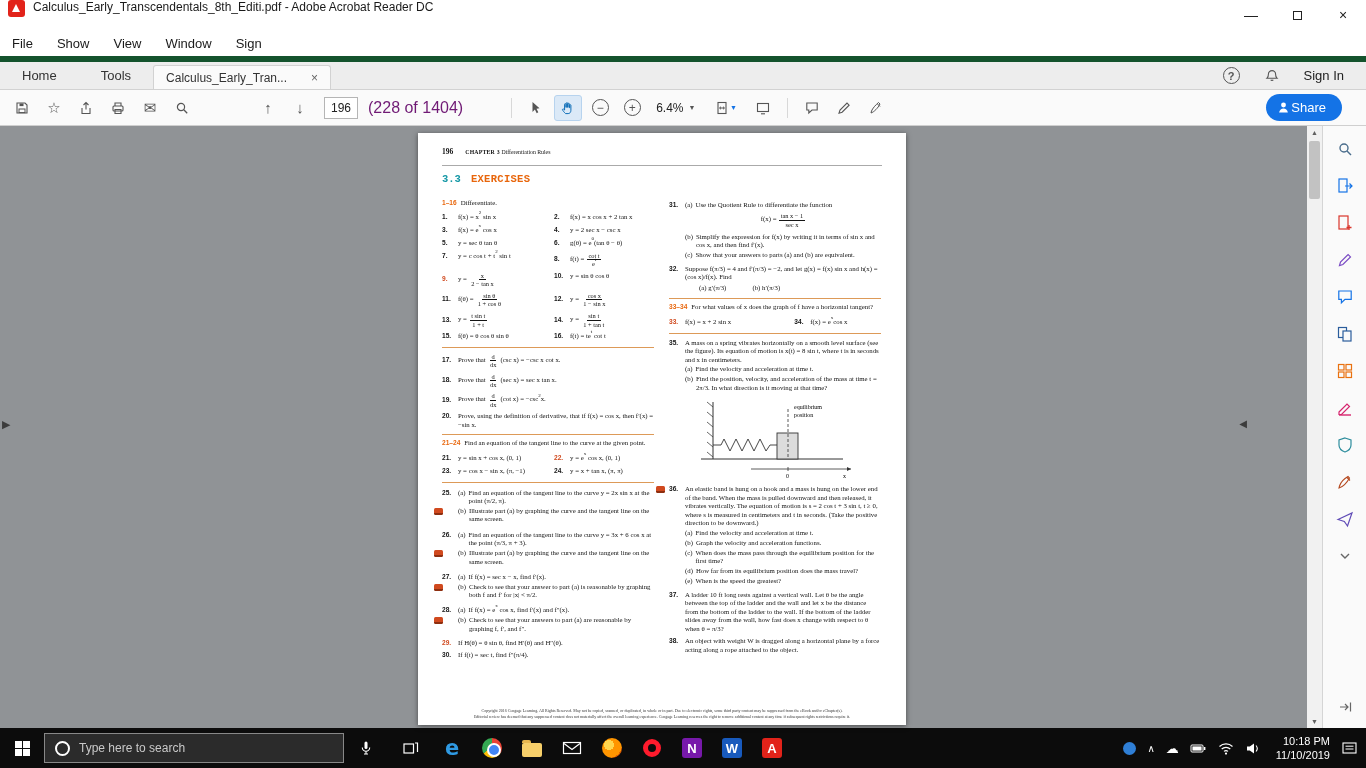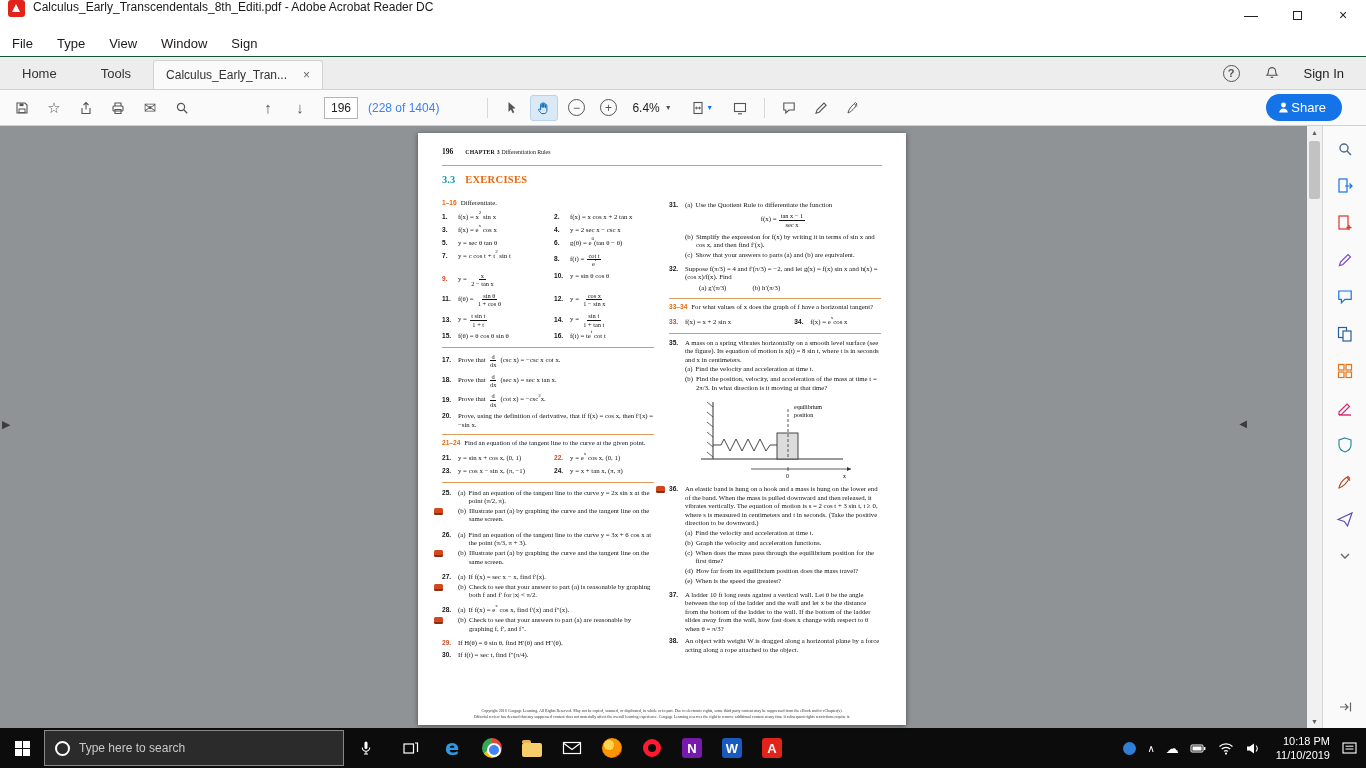--- a/index.html
+++ b/index.html
@@ -11,37 +11,37 @@
   .app-ico::after { content:""; position:absolute; left:4px; top:4px; border-left:4.5px solid transparent; border-right:4.5px solid transparent; border-bottom:8px solid #fff; }
   .title-text { font-size:12px; color:#1a1a1a; }
   .win-controls { margin-left:auto; display:flex; height:30px; }
   .winbtn { width:46px; height:30px; display:flex; align-items:center; justify-content:center; color:#222; font-size:14px; }
   .maxbox { width:9px; height:9px; border:1px solid #222; }
 
   
   .menubar { height:26px; background:#fff; display:flex; align-items:center; gap:24px; padding-left:12px; font-size:13px; color:#1a1a1a; }
 
   
-  .tabbar { height:34px; background:#ededed; border-top:1px solid #14532d; border-bottom:1px solid #d2d2d2; display:flex; align-items:stretch; }
+  .tabbar { height:34px; background:#ededed; border-top:6px solid #14532d; border-bottom:1px solid #d2d2d2; display:flex; align-items:stretch; }
   .tab-plain { display:flex; align-items:center; padding:0 22px; font-size:13px; color:#333; }
-  .tab-doc { display:flex; align-items:center; gap:16px; padding:0 12px; background:#fafafa; border:1px solid #d2d2d2; border-bottom:none; font-size:12px; color:#333; margin-top:3px; border-radius:3px 3px 0 0; }
+  .tab-doc { display:flex; align-items:center; gap:24px; padding:0 12px; background:#fafafa; border:1px solid #d2d2d2; border-bottom:none; font-size:12px; color:#333; margin-top:3px; border-radius:3px 3px 0 0; }
   .tab-close { color:#666; font-size:12px; }
   .tab-right { margin-left:auto; display:flex; align-items:center; gap:18px; padding-right:22px; }
   .help-circ { width:17px; height:17px; border:1.4px solid #555; border-radius:50%; display:flex; align-items:center; justify-content:center; font-size:11px; color:#555; font-weight:bold; }
   .signin { font-size:13px; color:#222; }
 
   
   .toolbar { height:36px; background:#fafafa; border-bottom:1px solid #cfcfcf; display:flex; align-items:center; padding:0 8px; gap:4px; }
   .tbi { width:28px; height:26px; display:flex; align-items:center; justify-content:center; border-radius:3px; color:#555; }
   .tbi.glyph { font-size:15px; }
   .tbi svg { display:block; }
   .sep { width:1px; height:20px; background:#d8d8d8; margin:0 6px; }
   .spacer50 { width:50px; } .spacer30 { width:30px; }
   .page-input { width:34px; height:22px; border:1px solid #b5b5b5; background:#fff; font-size:12px; color:#222; display:flex; align-items:center; justify-content:center; margin:0 6px; }
-  .page-count { font-size:12px; color:#3b82f6; margin-right:4px; white-space:nowrap; }
+  .page-count { font-size:16px; color:#701a75; margin-right:4px; white-space:nowrap; }
   .active-tool { background:#dbe9f7; border:1px solid #b7d3ee; }
   .circ { width:17px; height:17px; border:1.3px solid #555; border-radius:50%; display:flex; align-items:center; justify-content:center; font-size:12px; line-height:1; color:#555; }
   .zoom-box { display:flex; align-items:center; gap:5px; font-size:12px; color:#222; padding:0 6px; height:24px; }
   .caret { font-size:7px; color:#555; }
   .caret.blue { color:var(--accent-blue); }
   .share-pill { margin-left:auto; margin-right:16px; background:var(--accent-blue); color:#fff; border:none; border-radius:14px; height:27px; padding:0 16px 0 10px; display:flex; align-items:center; gap:0; font-size:13px; font-family:inherit; }
 
   
   .main { height:602px; background:var(--workspace); display:flex; position:relative; }
   .doc-area { flex:1; position:relative; }
@@ -49,21 +49,21 @@
   .rail-toggle { position:absolute; right:60px; top:292px; color:#3c3c3c; font-size:10px; }
 
   
   .page { position:absolute; left:418px; top:7px; width:488px; height:592px; background:#fff; box-shadow:0 1px 5px rgba(0,0,0,.5); font-family:"Liberation Serif",serif; font-size:6.8px; line-height:1.25; color:#141414; overflow:hidden; }
   .page-inner { padding:14px 24px 20px; position:relative; height:100%; }
   .running-head { display:flex; align-items:baseline; gap:12px; margin-bottom:9px; }
   .folio { font-weight:bold; font-size:7.5px; }
   .rh-label { font-weight:bold; font-size:5.8px; letter-spacing:.2px; }
   .rh-title { font-size:5.8px; }
   .section-rule { border-top:1px solid #aaa; margin-bottom:7px; }
-  .section-head { font-family:Liberation Serif, serif; font-weight:bold; font-size:10.5px; margin-bottom:9px; }
+  .section-head { font-family:Liberation Mono, monospace; font-weight:bold; font-size:10.5px; margin-bottom:9px; }
   .secnum { color:var(--teal); margin-right:10px; }
   .sectitle { color:var(--orange); letter-spacing:.3px; }
   .cols { display:flex; gap:15px; }
   .col { width:212px; }
   .ghead { margin:3px 0 4px; }
   .grange { color:var(--orange); font-weight:bold; font-family:"Liberation Sans",sans-serif; font-size:6.6px; margin-right:4px; }
   .exgrid { display:grid; grid-template-columns:1.02fr .98fr; column-gap:8px; }
   .ex { display:flex; gap:3px; margin:2.2px 0; align-items:baseline; }
   .blk { margin:4px 0; position:relative; }
   .num { font-weight:bold; font-family:"Liberation Sans",sans-serif; font-size:6.6px; min-width:13px; flex:none; }
@@ -92,21 +92,21 @@
   .rail { width:44px; background:#fafafa; border-left:1px solid #d5d5d5; display:flex; flex-direction:column; align-items:center; padding-top:12px; gap:15px; }
   .rico { width:22px; height:22px; display:flex; align-items:center; justify-content:center; }
   .rail-fill { flex:1; }
   .rail-bottom { margin-bottom:10px; }
 
   
   .taskbar { height:40px; background:#0c0c0c; display:flex; align-items:center; color:#fff; }
   .tb-btn { width:44px; height:40px; display:flex; align-items:center; justify-content:center; }
   .winlogo { width:15px; height:15px; display:grid; grid-template-columns:7px 7px; grid-template-rows:7px 7px; gap:1px; }
   .winlogo span { background:#fff; }
-  .searchbox { width:300px; height:36px; background:#2b2b2b; border:1px solid #888; display:flex; align-items:center; gap:9px; padding:0 10px; }
+  .searchbox { width:300px; height:30px; background:#2b2b2b; border:1px solid #888; display:flex; align-items:center; gap:9px; padding:0 10px; }
   .cortana-ring { width:15px; height:15px; border:2px solid #fff; border-radius:50%; flex:none; }
   .search-ph { font-size:12px; color:#c9c9c9; }
   .app-slot { width:40px; height:40px; display:flex; align-items:center; justify-content:center; }
   .edge-e { color:#2f9ae3; font-size:21px; font-weight:bold; font-family:"DejaVu Sans",sans-serif; }
   .chrome-ball { width:20px; height:20px; border-radius:50%; background:conic-gradient(#ea4335 0 33%, #fbbc05 33% 66%, #34a853 66% 100%); position:relative; }
   .chrome-ball::after { content:""; position:absolute; left:5px; top:5px; width:10px; height:10px; border-radius:50%; background:#4285f4; border:2px solid #fff; }
   .folder-ico { width:20px; height:14px; background:#f7cf6a; border-radius:2px; position:relative; margin-top:3px; }
   .folder-ico::before { content:""; position:absolute; top:-3px; left:0; width:9px; height:3px; background:#e8b74f; border-radius:2px 2px 0 0; }
   .ff-ball { width:20px; height:20px; border-radius:50%; background:radial-gradient(circle at 35% 35%, #ffd54d 0 28%, #ff9500 28% 70%, #e66000 70% 100%); }
   .opera-ring { width:18px; height:18px; border:5px solid #ff1b2d; border-radius:50%; }
@@ -130,21 +130,21 @@
     <span class="winbtn">
         <span class="maxbox"></span>
       </span>
     <span class="winbtn">×</span>
   </div>
 </div>
 
 <div class="menubar">
 
 <span class="menu-item">File</span>
-    <span class="menu-item">Type</span>
+    <span class="menu-item">Show</span>
     <span class="menu-item">View</span>
     <span class="menu-item">Window</span>
     <span class="menu-item">Sign</span>
   </div>
 
 <div class="tabbar">
   <span class="tab-plain">Home</span>
   <span class="tab-plain">Tools</span>
   <span class="tab-doc">
     <span>Calculus_Early_Tran...</span>

